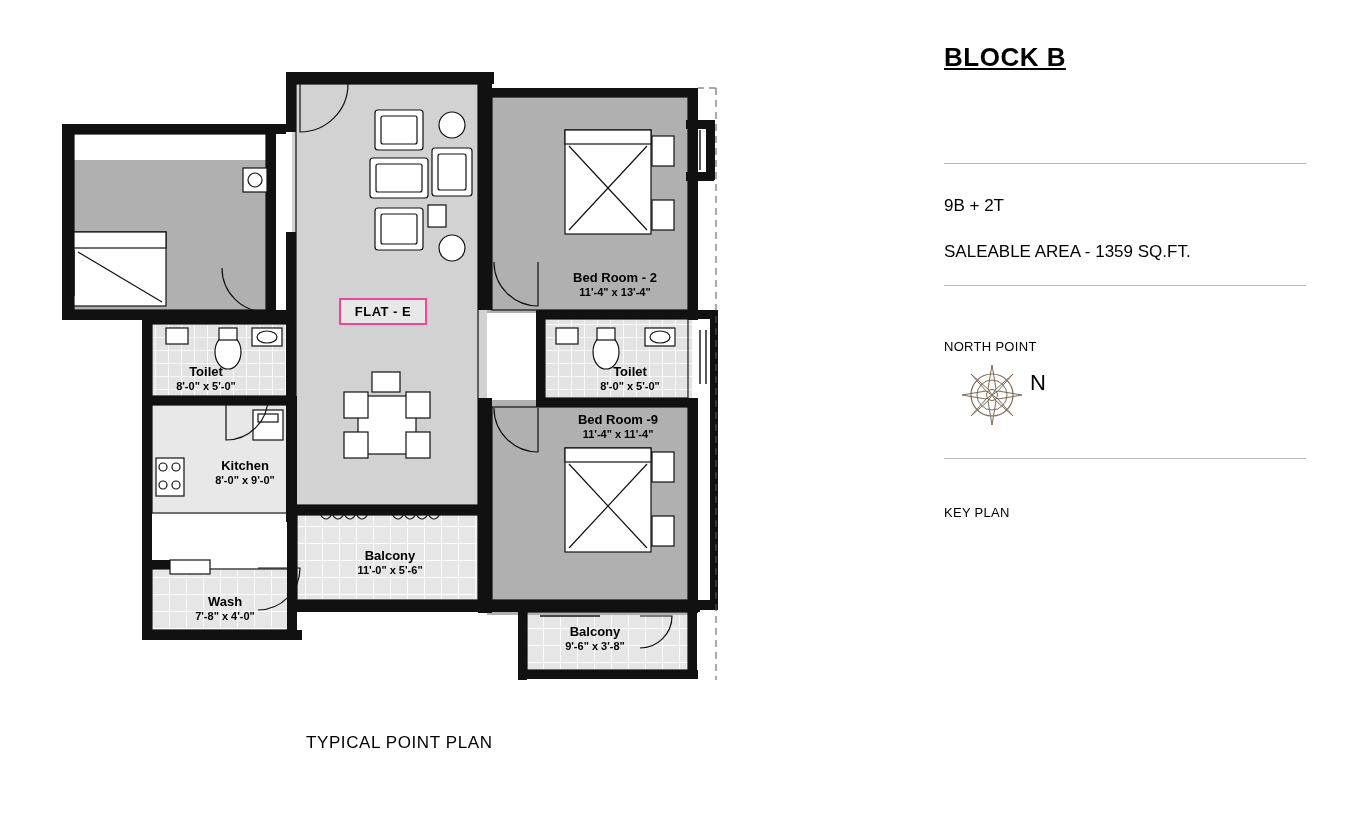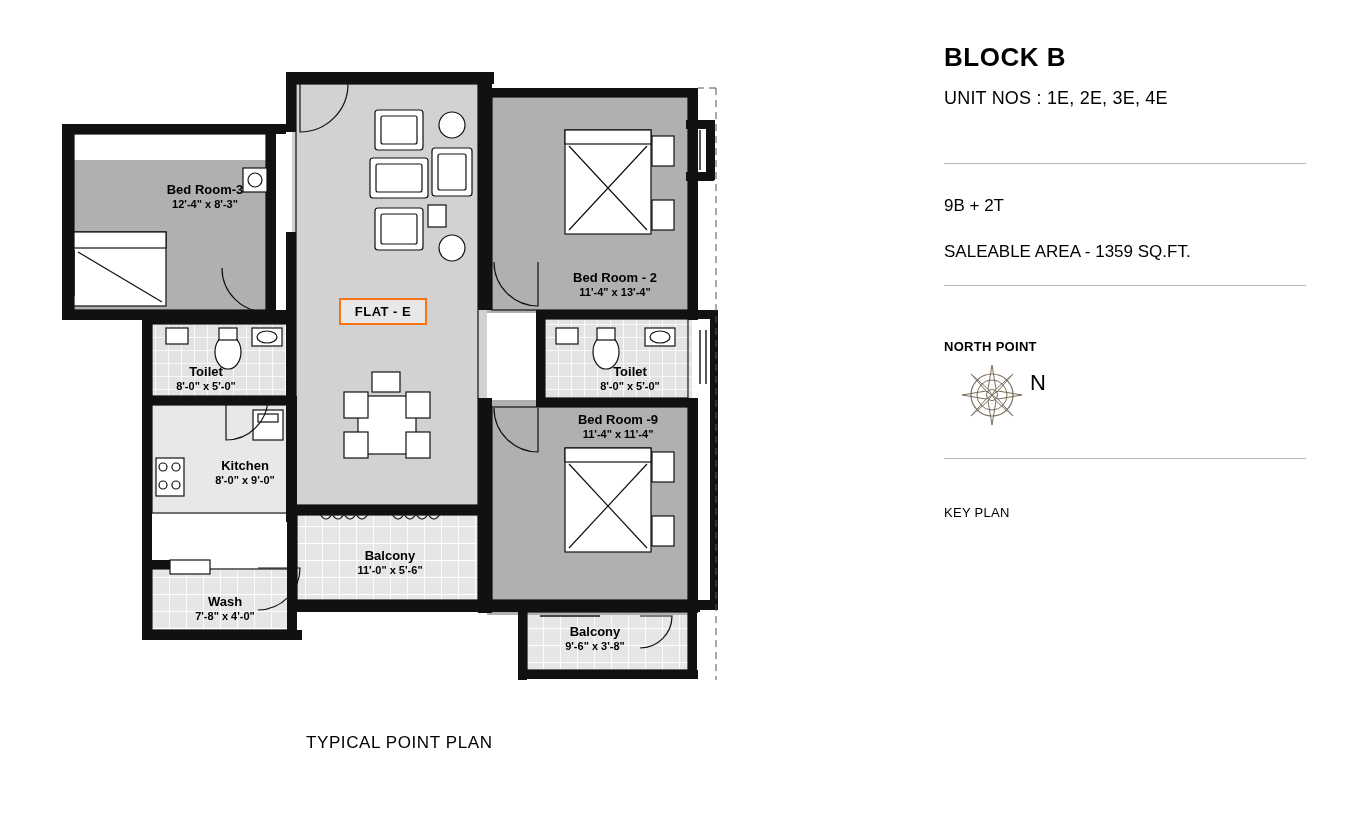--- a/index.html
+++ b/index.html
@@ -29,20 +29,21 @@
     width: 380px;
     height: 814px;
   }
   .block-title {
     position: absolute;
     left: 0;
     top: 42px;
     font-size: 26px;
     font-weight: bold;
     letter-spacing: .5px;
+    text-decoration: underline;
   }
   .unit-nos {
     position: absolute;
     left: 0;
     top: 88px;
     font-size: 18px;
     letter-spacing: .2px;
   }
   .rule {
     position: absolute;
@@ -66,21 +67,21 @@
     left: 0;
     top: 222px;
     font-size: 17px;
     margin-top: 20px;
   }
   .north-label {
     position: absolute;
     left: 0;
     top: 339px;
     font-size: 13px;
-    font-weight: bold;
+    font-weight: normal;
     letter-spacing: .3px;
   }
   .compass-wrap {
     position: absolute;
     left: 0;
     top: 360px;
     width: 120px;
     height: 70px;
   }
   .north-letter {
@@ -146,21 +147,21 @@
   }
   .lbl.big { font-size: 15px; }
   .lbl.big .dim { font-size: 12px; }
 
   .flat-tag {
     position: absolute;
     left: 339px;
     top: 298px;
     width: 84px;
     height: 23px;
-    border: 2px solid #f97316;
+    border: 2px solid #ec4899;
     background: #e8e8e8;
     font-size: 13px;
     font-weight: bold;
     display: flex;
     align-items: center;
     justify-content: center;
     letter-spacing: .5px;
   }
 </style>
 </head>
@@ -379,24 +380,20 @@
 
       <g stroke="#111" stroke-width="1.1" fill="none">
         <path d="M320 514 q6 10 12 0 q6 10 12 0 q6 10 12 0 q6 10 12 0"></path>
         <path d="M392 514 q6 10 12 0 q6 10 12 0 q6 10 12 0 q6 10 12 0"></path>
       </g>
     </svg>
 
     
     <div class="flat-tag">FLAT - E</div>
 
-    <div class="lbl" style="left:120px; top:182px; width:170px;">
-      <span>Bed Room-3</span>
-      <span class="dim">12'-4" x 8'-3"</span>
-    </div>
 
 
     <div class="lbl" style="left:545px; top:270px; width:140px;">
       <span>Bed Room - 2</span>
       <span class="dim">11'-4" x 13'-4"</span>
     </div>
 
     <div class="lbl" style="left:156px; top:364px; width:100px;">
       <span>Toilet</span>
       <span class="dim">8'-0" x 5'-0"</span>
@@ -430,21 +427,20 @@
     <div class="lbl" style="left:540px; top:624px; width:110px;">
       <span>Balcony</span>
       <span class="dim">9'-6" x 3'-8"</span>
     </div>
 
     <div class="caption">TYPICAL POINT PLAN</div>
   </div>
 
   <div class="info-panel">
     <div class="block-title">BLOCK B</div>
-    <div class="unit-nos">UNIT NOS : 1E, 2E, 3E, 4E</div>
 
     <div class="rule rule-1"></div>
 
     <div class="spec-line-1">9B + 2T</div>
     <div class="spec-line-2">SALEABLE AREA -  1359 SQ.FT.</div>
 
     <div class="rule rule-2"></div>
 
     <div class="north-label">NORTH POINT</div>
     <div class="compass-wrap">

